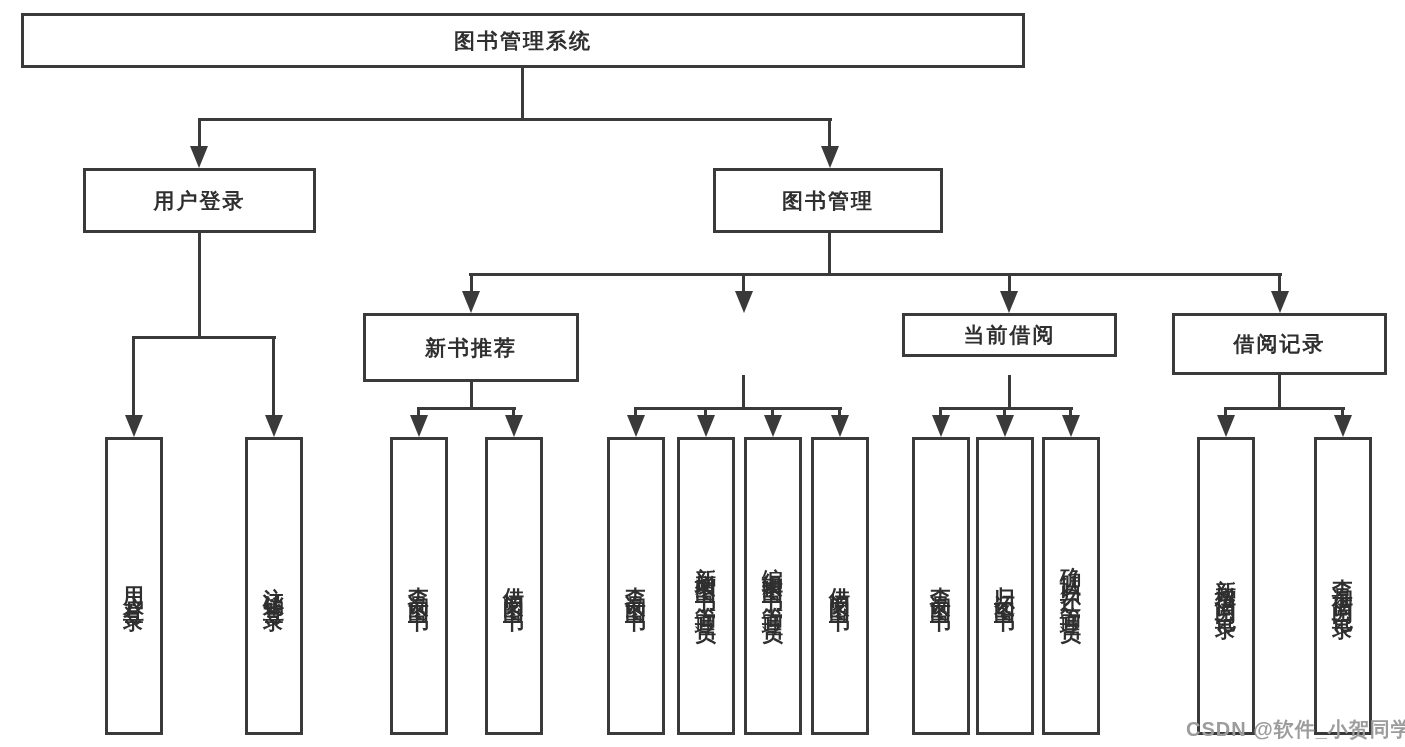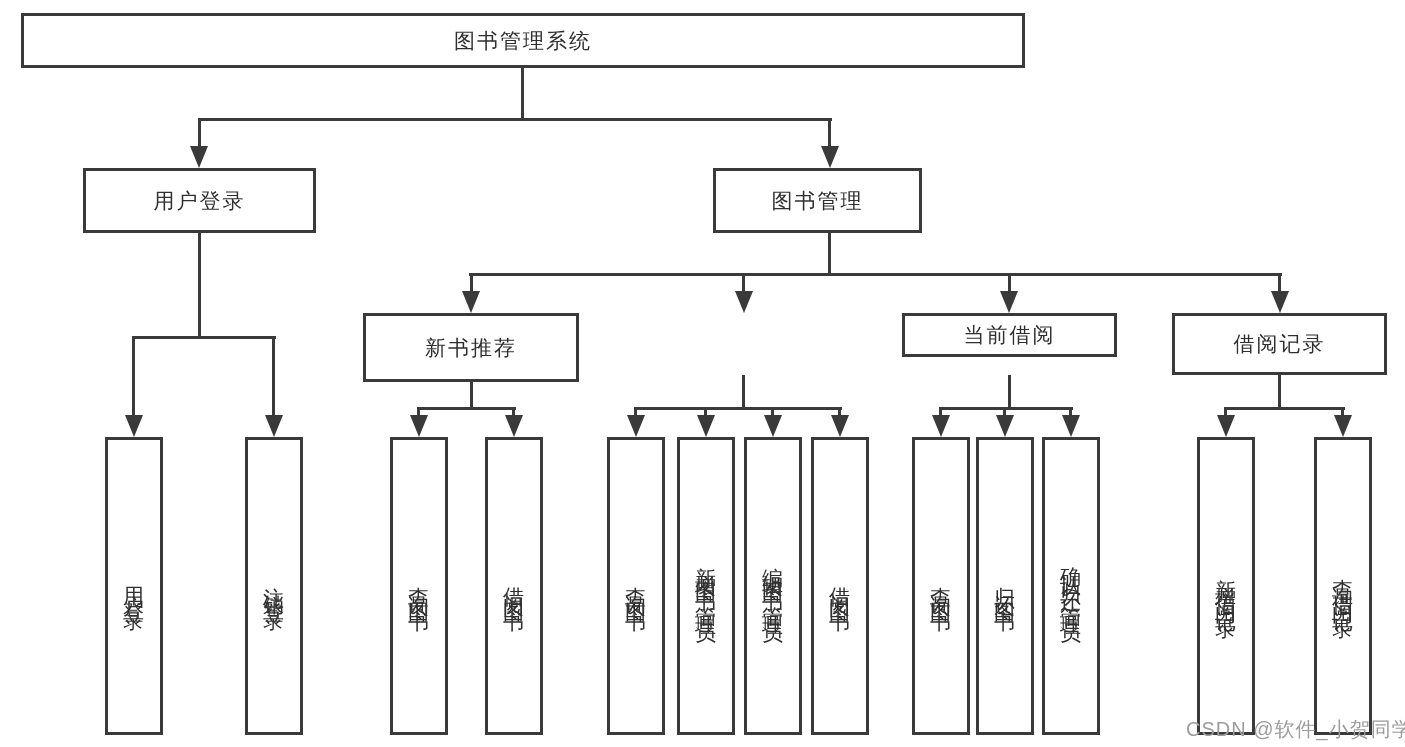--- a/index.html
+++ b/index.html
@@ -3,20 +3,21 @@
 <meta charset="utf-8">
 <style>
   html, body { margin: 0; padding: 0; background: #ffffff; }
   .stage {
     position: relative;
     width: 1405px;
     height: 747px;
     background: #ffffff;
     font-family: "Liberation Sans", "DejaVu Sans", sans-serif;
     overflow: hidden;
+    font-weight: bold;
   }
   .box {
     position: absolute;
     box-sizing: border-box;
     background: #ffffff;
     border: 3px solid #3a3a3a;
     display: flex;
     align-items: center;
     justify-content: center;
     color: #2f2f2f;
@@ -72,21 +73,21 @@
 
 <div class="stage">
 
   <div class="box" style="left:21px;top:13px;width:1004px;height:55px">
     <span class="hlabel">图书管理系统</span>
   </div>
 
   <div class="box" style="left:83px;top:168px;width:233px;height:65px">
     <span class="hlabel">用户登录</span>
   </div>
-  <div class="box" style="left:713px;top:168px;width:209px;height:65px">
+  <div class="box" style="left:713px;top:168px;width:230px;height:65px">
     <span class="hlabel">图书管理</span>
   </div>
 
   <div class="box" style="left:363px;top:313px;width:216px;height:69px">
     <span class="hlabel">新书推荐</span>
   </div>
   <div class="box" style="left:902px;top:313px;width:215px;height:44px">
     <span class="hlabel">当前借阅</span>
   </div>
   <div class="box" style="left:1172px;top:313px;width:215px;height:62px">

